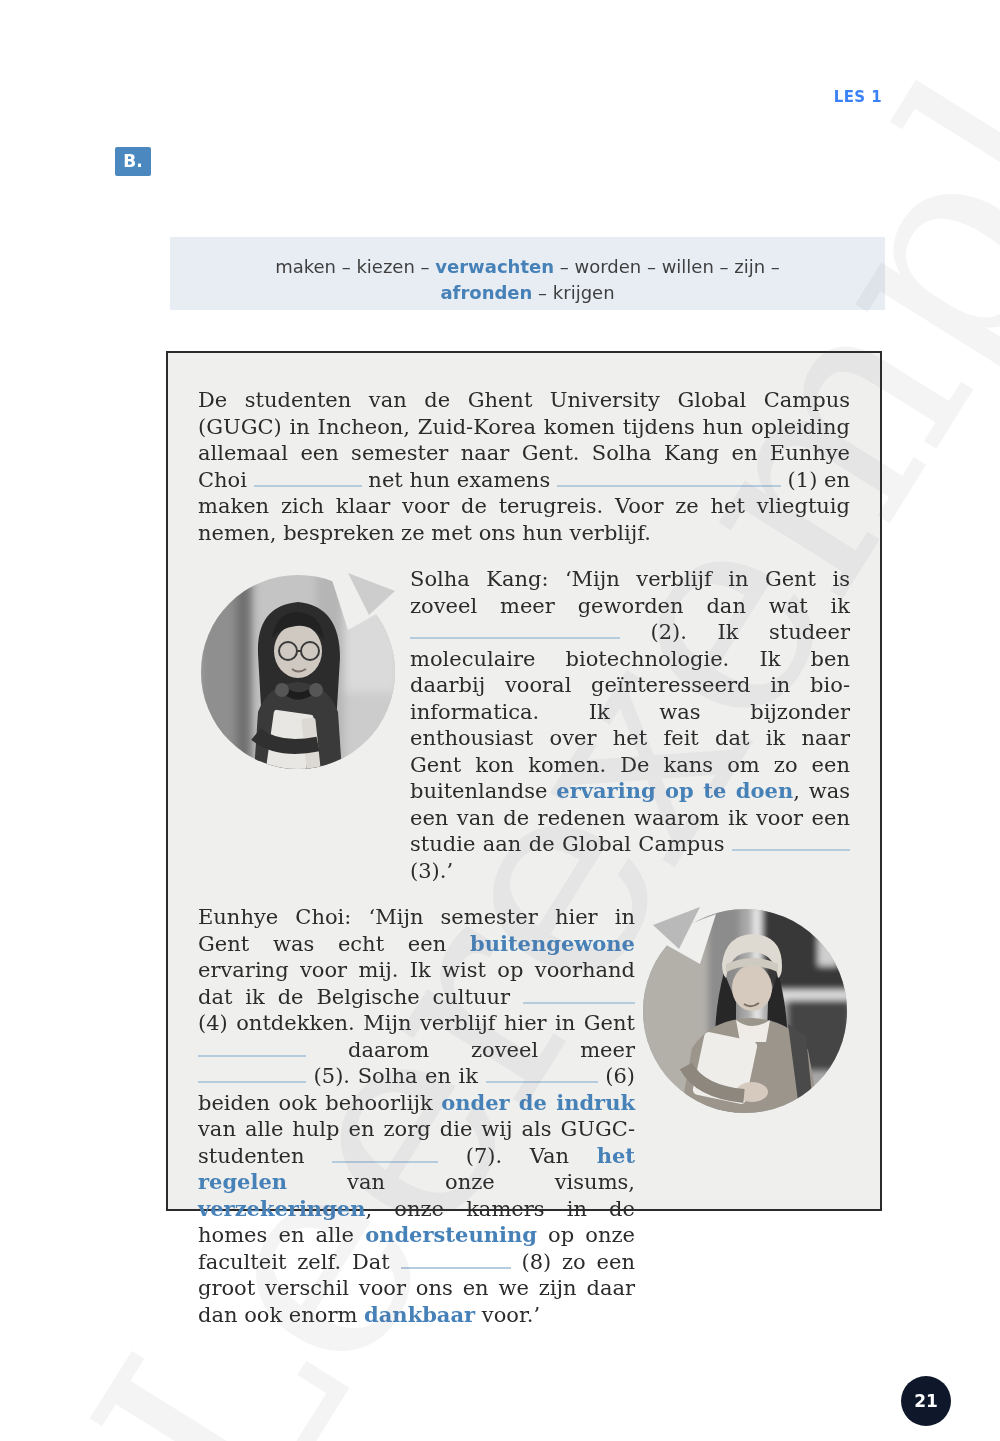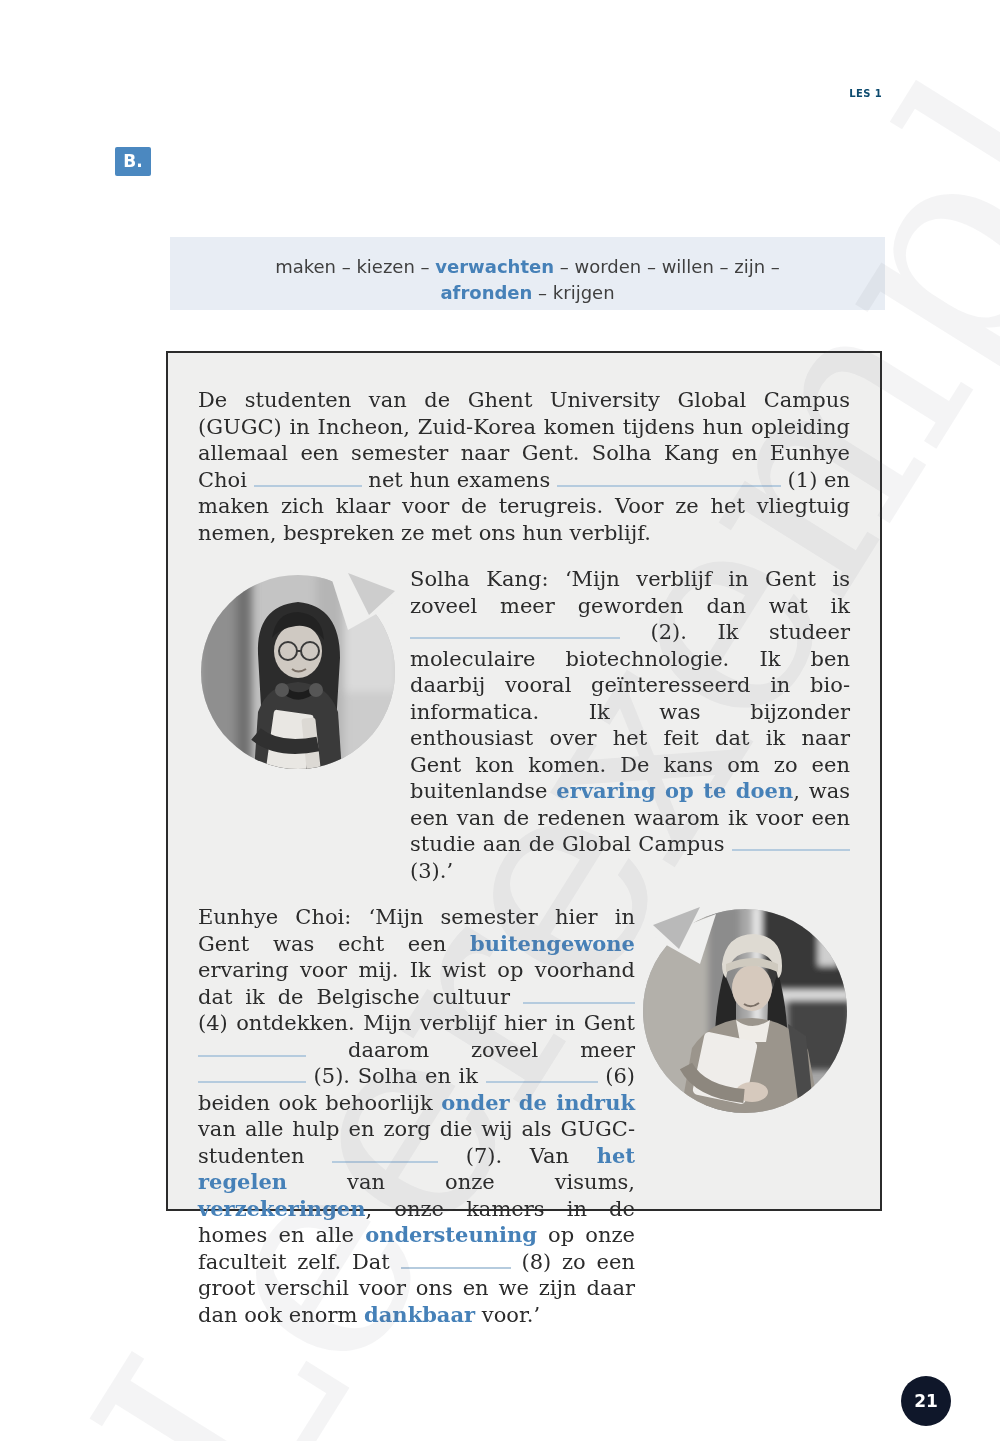--- a/index.html
+++ b/index.html
@@ -11,21 +11,21 @@
   .watermark {
     position:absolute; left:34px; top:1402px;
     transform:rotate(-58deg); transform-origin:0 0;
     font-family:"DejaVu Serif", serif; font-size:280px; letter-spacing:-6px;
     color:rgba(95,100,115,0.07); white-space:nowrap;
     z-index:9; pointer-events:none;
   }
   .les {
     position:absolute; top:88px; right:118px;
     font-family:"DejaVu Sans", sans-serif; font-weight:bold;
-    font-size:10px; color:#0c4a6e; letter-spacing:0.4px; z-index:2;
+    font-size:15px; color:#3b82f6; letter-spacing:0.4px; z-index:2;
   }
   .exercise { position:absolute; left:115px; top:144px; width:760px; z-index:2; }
   .marker {
     position:absolute; left:0; top:3px; width:36px; height:29px;
     background:#4b88c0; color:#ffffff; border-radius:2px;
     font-family:"DejaVu Sans", sans-serif; font-weight:bold; font-size:17px;
     text-align:center; line-height:29px;
   }
   .ex-title {
     margin:0 0 0 53px; width:665px;

